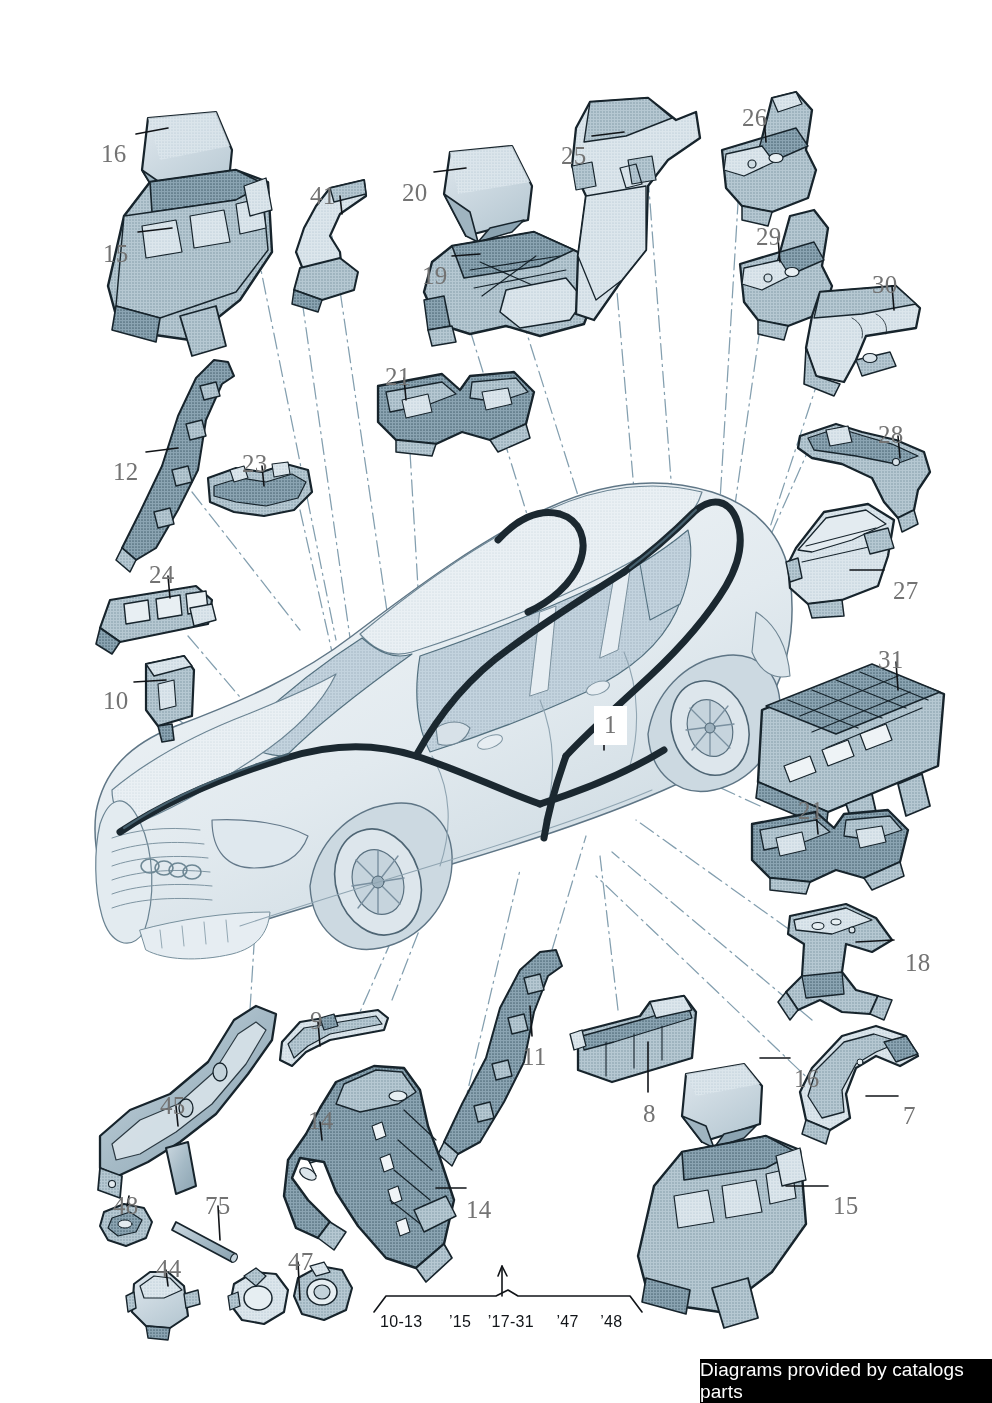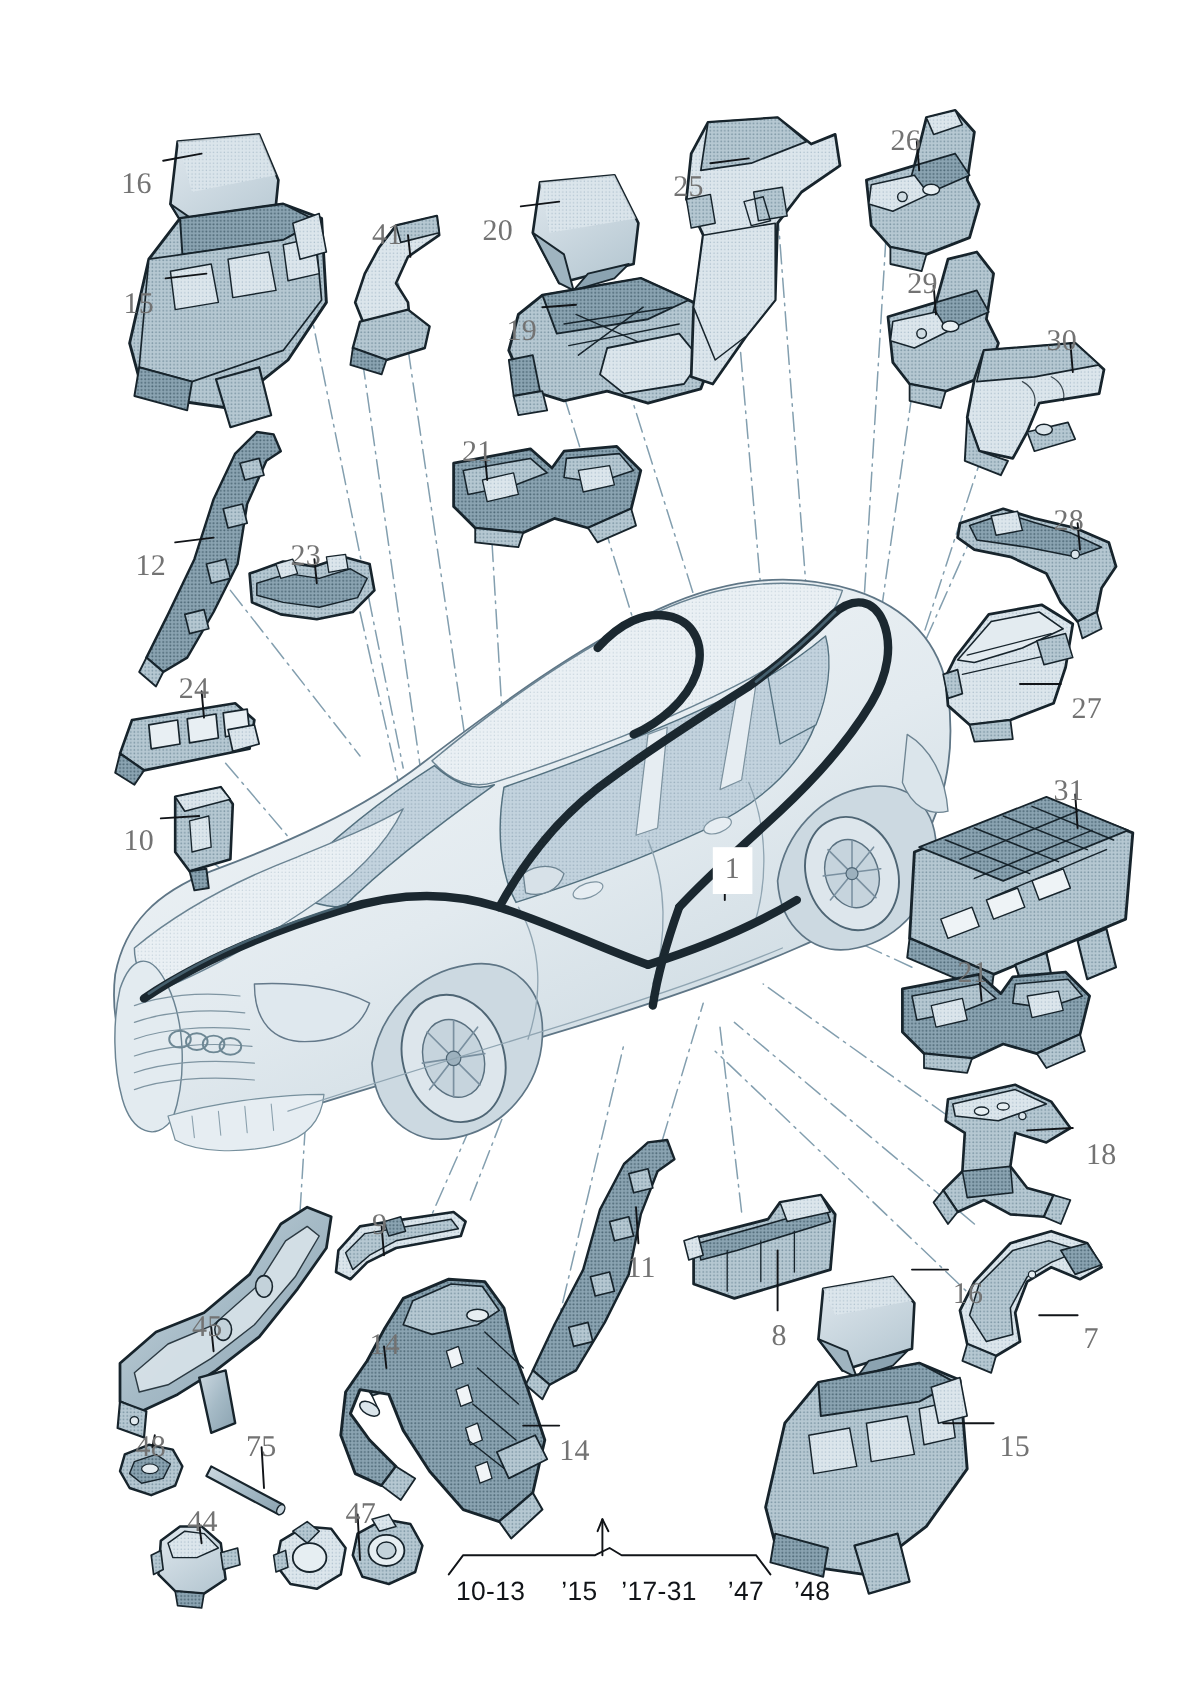--- a/index.html
+++ b/index.html
@@ -26,21 +26,21 @@
   }
   .lbl.center-one{
     background:#ffffff;
     padding:6px 10px 8px 10px;
   }
 
   
   #legend-row{
     position:absolute;
     left:380px;top:1313px;
-    font-size:22px;
+    font-size:16px;
     color:#111418;
     white-space:nowrap;
     letter-spacing:0.3px;
   }
   #legend-row span{display:inline-block;}
   .lg-gap1{width:17px;}
   .lg-gap2{width:7px;}
   .lg-gap3{width:13px;}
   .lg-gap4{width:12px;}
 
@@ -709,14 +709,15 @@
     <span class="lg-gap1"></span>
     <span>’15</span>
     <span class="lg-gap2"></span>
     <span>’17-31</span>
     <span class="lg-gap3"></span>
     <span>’47</span>
     <span class="lg-gap4"></span>
     <span>’48</span>
   </div>
 
+  <div id="footer-watermark">Diagrams provided by catalogs parts</div>
 
 </div>
 
 </body></html>

